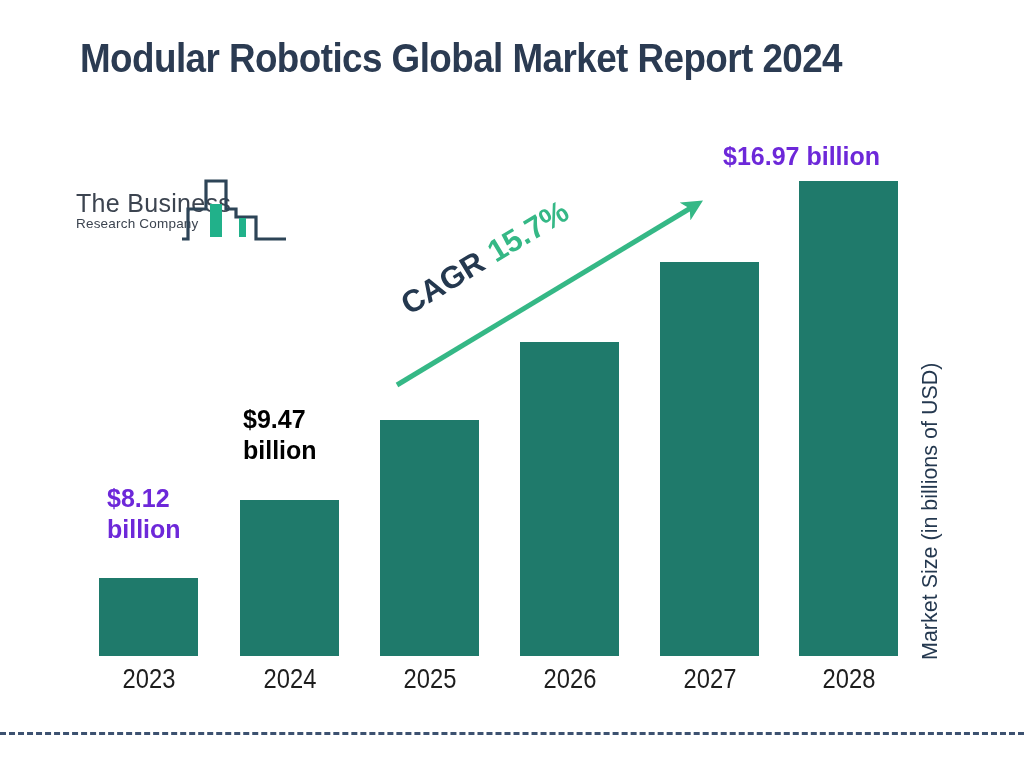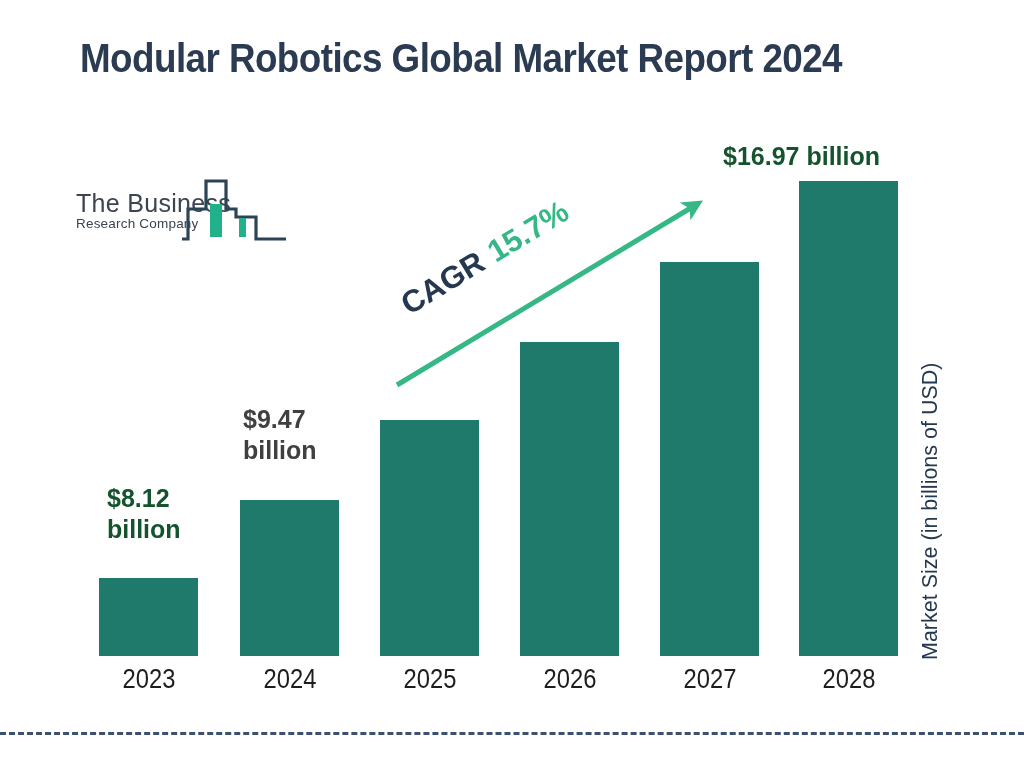--- a/index.html
+++ b/index.html
@@ -83,22 +83,22 @@
 
   
   .vlabel {
     position: absolute;
     font-family: "Liberation Sans", sans-serif;
     font-weight: bold;
     font-size: 25px;
     line-height: 31px;
     white-space: pre-line;
   }
-  .vlabel.navy  { color: #14532d; }
-  .vlabel.green { color: #404040; }
+  .vlabel.navy  { color: #6d28d9; }
+  .vlabel.green { color: #000000; }
 
   
   .cagr {
     position: absolute;
     left: 404px;
     top: 289px;
     transform: rotate(-31.2deg);
     transform-origin: left center;
     font-family: "Liberation Sans", sans-serif;
     font-weight: bold;

